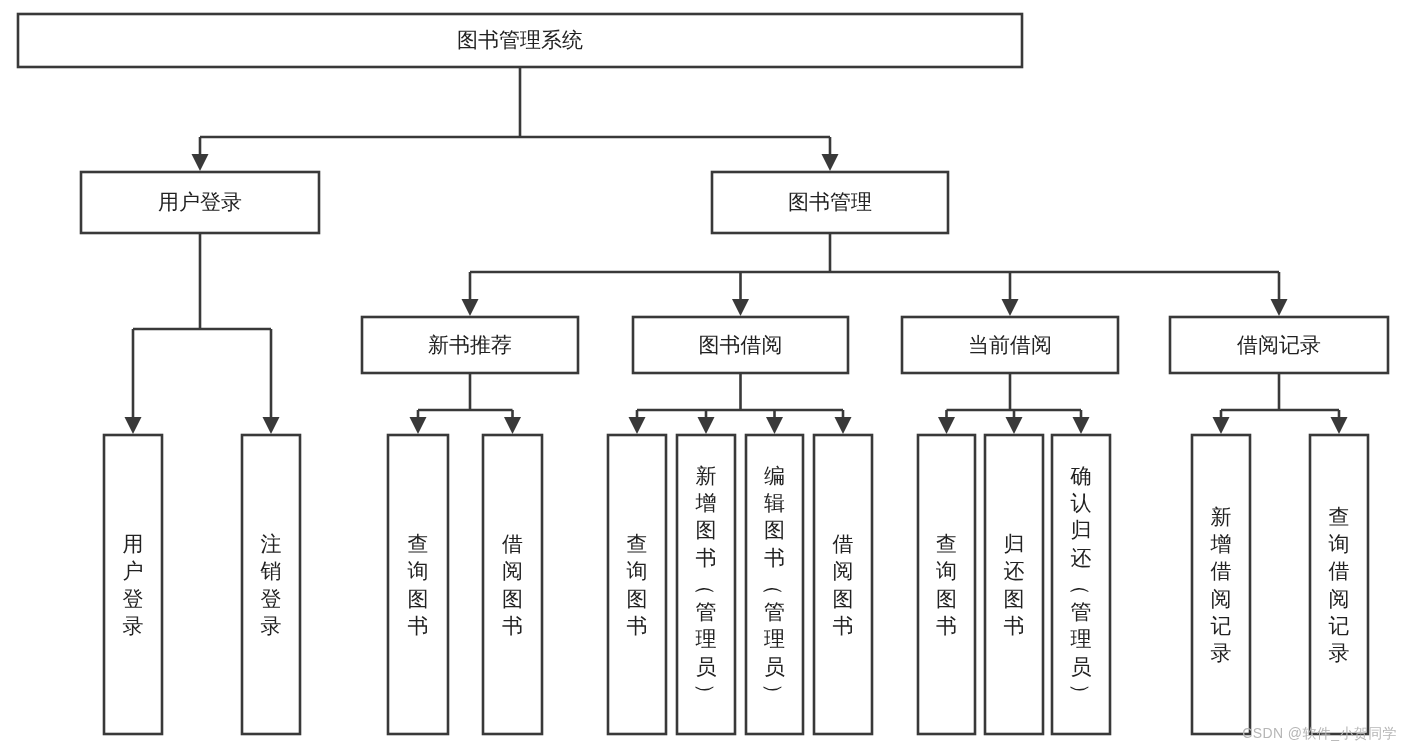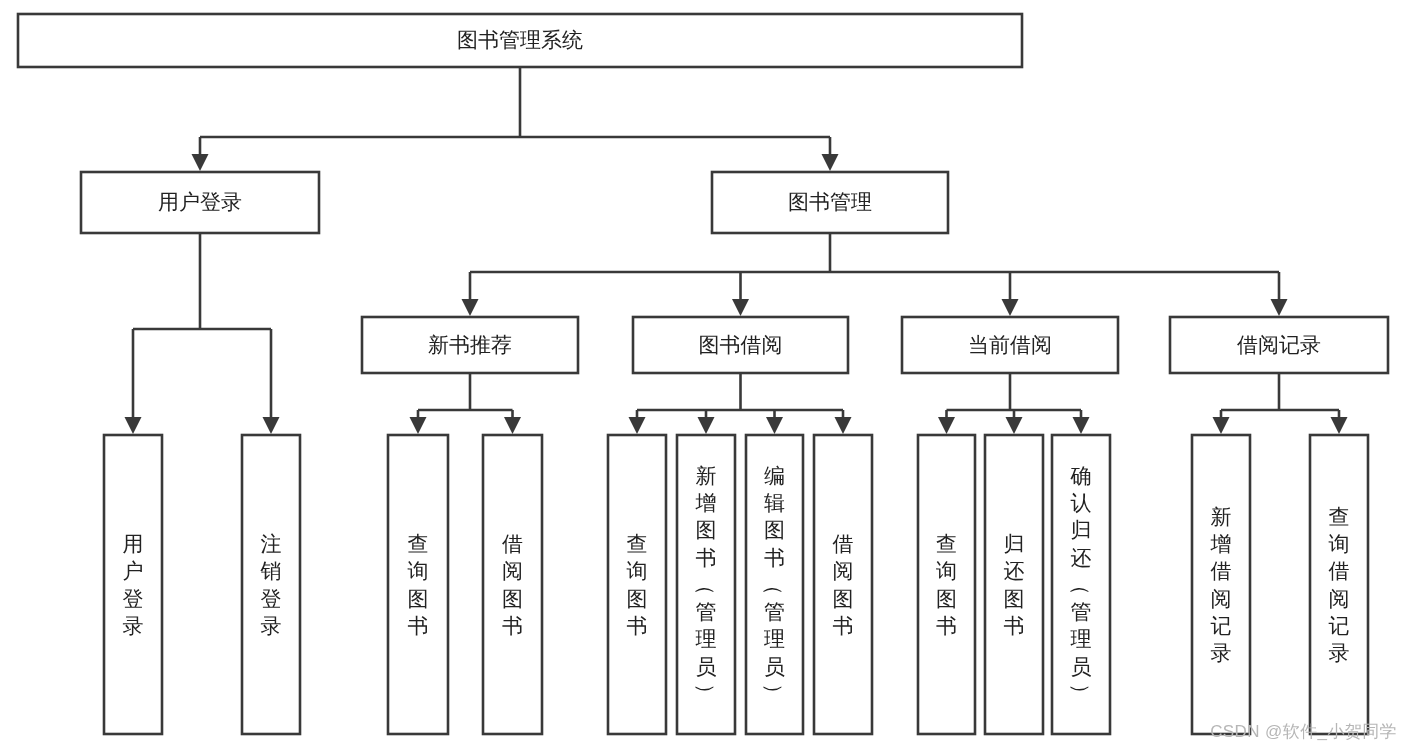--- a/index.html
+++ b/index.html
@@ -70,21 +70,21 @@
     display: block;
   }
   .vlabel span.ch.rot {
     transform: rotate(90deg);
   }
   .watermark {
     position: absolute;
     right: 8px;
     bottom: 4px;
     font-family: "Liberation Sans", "DejaVu Sans", sans-serif;
-    font-size: 17px;
+    font-size: 14px;
     color: #b6b6b6;
     letter-spacing: 0.4px;
     user-select: none;
   }
 </style>
 </head>
 <body>
 
 <div id="diagram-root">
 

